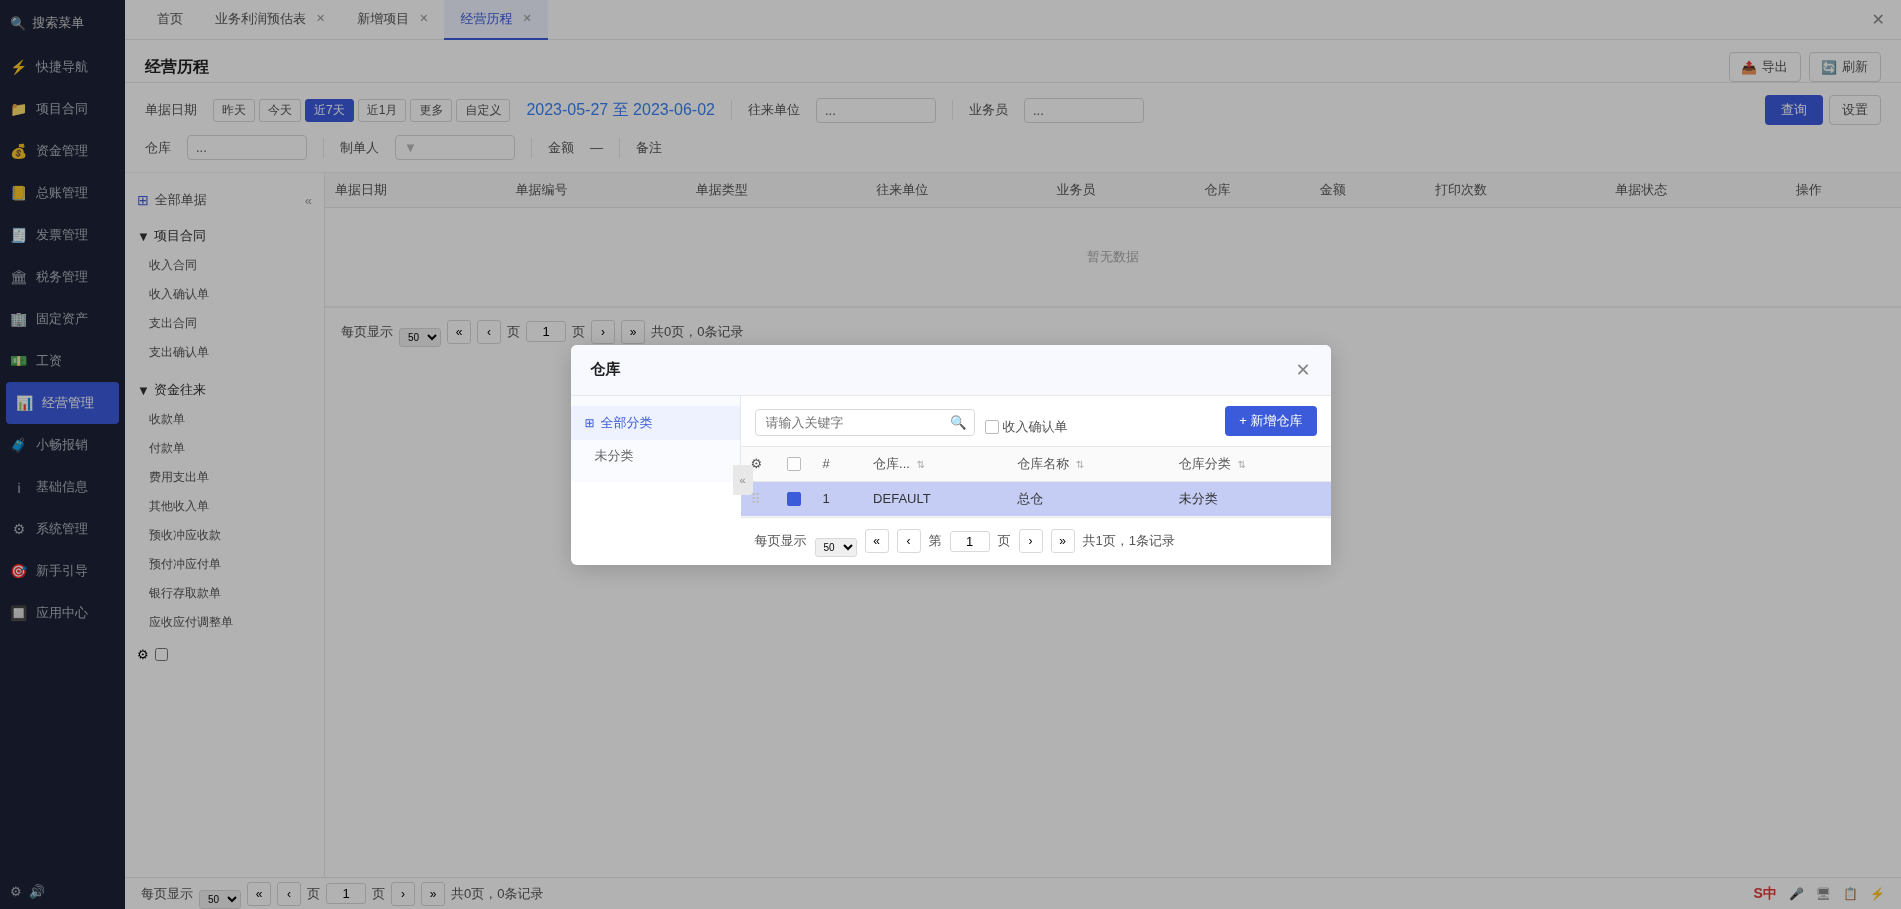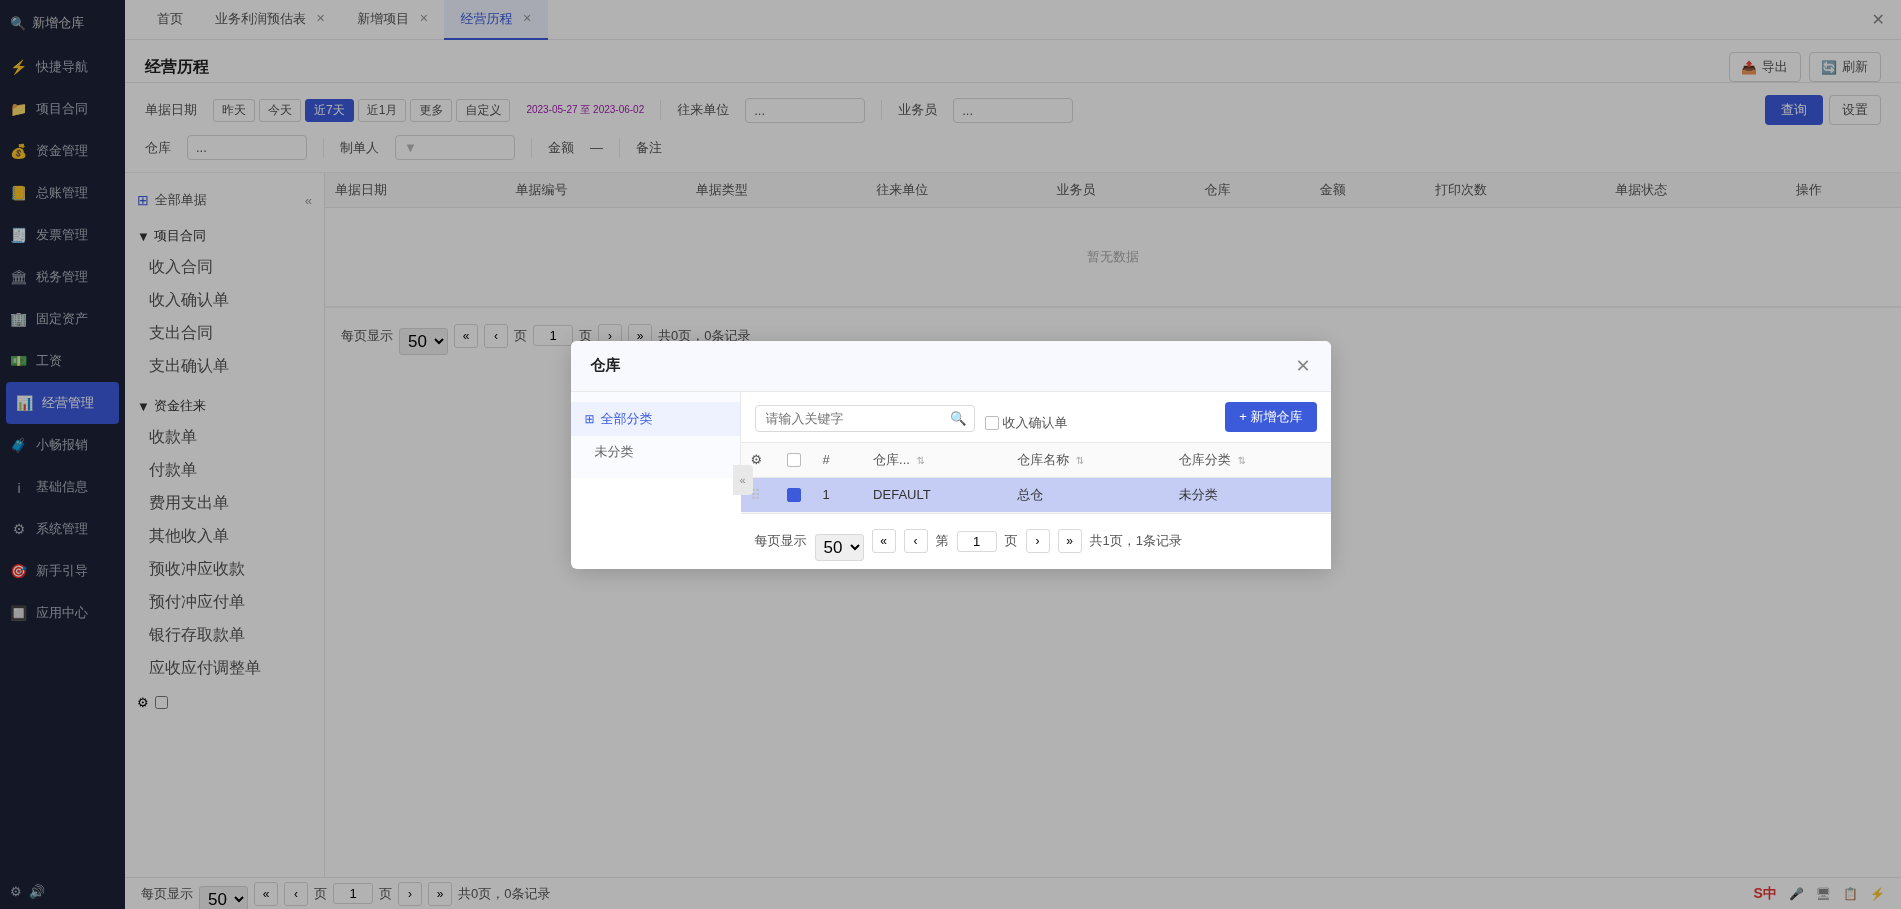--- a/index.html
+++ b/index.html
@@ -43,21 +43,21 @@
 
     
     .filter-area {
       background: #fff; padding: 12px 20px; border-bottom: 1px solid #f0f0f0;
     }
     .filter-row { display: flex; align-items: center; gap: 16px; margin-bottom: 10px; flex-wrap: wrap; }
     .filter-label { color: #555; font-size: 13px; white-space: nowrap; }
     .filter-date-btns { display: flex; gap: 4px; }
     .date-btn { padding: 2px 8px; border-radius: 3px; border: 1px solid #d9d9d9; background: #fff; cursor: pointer; font-size: 12px; color: #555; }
     .date-btn.active { background: #3b5bdb; color: #fff; border-color: #3b5bdb; }
-    .date-range { font-size: 10px; color: #a21caf; }
+    .date-range { font-size: 16px; color: #3b82f6; }
     .filter-select { border: 1px solid #d9d9d9; border-radius: 4px; padding: 4px 8px; font-size: 13px; min-width: 120px; color: #555; background: #fff; cursor: pointer; display: flex; align-items: center; gap: 4px; }
     .btn-query { background: #3b5bdb; color: #fff; border: none; padding: 5px 16px; border-radius: 4px; cursor: pointer; font-size: 13px; }
     .btn-settings { background: #fff; border: 1px solid #d9d9d9; padding: 5px 12px; border-radius: 4px; cursor: pointer; font-size: 13px; color: #555; }
 
     .filter-row2 { display: flex; align-items: center; gap: 16px; }
 
     
     .content-area { display: flex; flex: 1; background: #f0f2f5; overflow: hidden; }
 
     
@@ -65,34 +65,34 @@
       width: 200px; background: #fff; border-right: 1px solid #e8e8e8; padding: 10px 0; display: flex; flex-direction: column;
     }
     .left-panel-header { padding: 8px 12px; display: flex; align-items: center; justify-content: space-between; font-size: 13px; color: #555; }
     .left-panel-header .icon-grid { color: #3b5bdb; font-size: 14px; }
     .all-docs-btn { display: flex; align-items: center; gap: 6px; cursor: pointer; }
     .collapse-btn { cursor: pointer; color: #999; }
     .left-section { padding: 4px 0; }
     .left-section-title {
       padding: 6px 12px; font-size: 13px; color: #333; cursor: pointer; display: flex; align-items: center; gap: 4px;
     }
-    .left-item { padding: 6px 12px 6px 24px; font-size: 16px; color: #555; cursor: pointer; }
+    .left-item { padding: 6px 12px 6px 24px; font-size: 12px; color: #555; cursor: pointer; }
     .gear-row { padding: 6px 12px; display: flex; align-items: center; gap: 6px; }
 
     
     .table-area { flex: 1; background: #fff; overflow: auto; padding: 0; }
     table { width: 100%; border-collapse: collapse; }
     th { background: #fafafa; border-bottom: 1px solid #e8e8e8; padding: 8px 10px; text-align: left; font-size: 13px; color: #555; white-space: nowrap; font-weight: 500; }
     td { padding: 8px 10px; border-bottom: 1px solid #f0f0f0; font-size: 13px; color: #333; }
     .no-data { text-align: center; color: #aaa; padding: 40px; }
     .table-bottom { display: flex; align-items: center; justify-content: space-between; padding: 8px 16px; background: #fff; border-top: 1px solid #f0f0f0; }
     .pagination { display: flex; align-items: center; gap: 6px; font-size: 13px; color: #555; }
     .page-input { width: 40px; border: 1px solid #d9d9d9; border-radius: 3px; padding: 2px 4px; text-align: center; font-size: 13px; }
     .page-btn { border: 1px solid #d9d9d9; background: #fff; width: 24px; height: 24px; border-radius: 3px; cursor: pointer; display: flex; align-items: center; justify-content: center; font-size: 12px; }
-    .per-page-select { border: 1px solid #d9d9d9; border-radius: 3px; padding: 2px 4px; font-size: 17px; margin-top: 12px; }
+    .per-page-select { border: 1px solid #d9d9d9; border-radius: 3px; padding: 2px 4px; font-size: 10px; margin-top: 12px; }
 
     
     .overlay {
       position: fixed; top: 0; left: 0; width: 100%; height: 100%; background: rgba(0,0,0,0.3); z-index: 100; display: flex; align-items: center; justify-content: center;
     }
 
     
     .modal {
       background: #fff; border-radius: 6px; box-shadow: 0 4px 24px rgba(0,0,0,0.18); width: 760px; max-height: 440px; display: flex; flex-direction: column; position: relative;
     }
@@ -156,21 +156,21 @@
     .modal-tree-container { position: relative; }
 
     .filter-divider { width: 1px; height: 20px; background: #e8e8e8; }
   </style>
 </head>
 <body>
 
 <div class="sidebar">
   <div class="sidebar-search">
     <span>🔍</span>
-    <span>新增仓库</span>
+    <span>搜索菜单</span>
   </div>
   <div class="sidebar-item">
     <span class="icon">⚡</span>
     <span>快捷导航</span>
   </div>
   <div class="sidebar-item">
     <span class="icon">📁</span>
     <span>项目合同</span>
   </div>
   <div class="sidebar-item">

